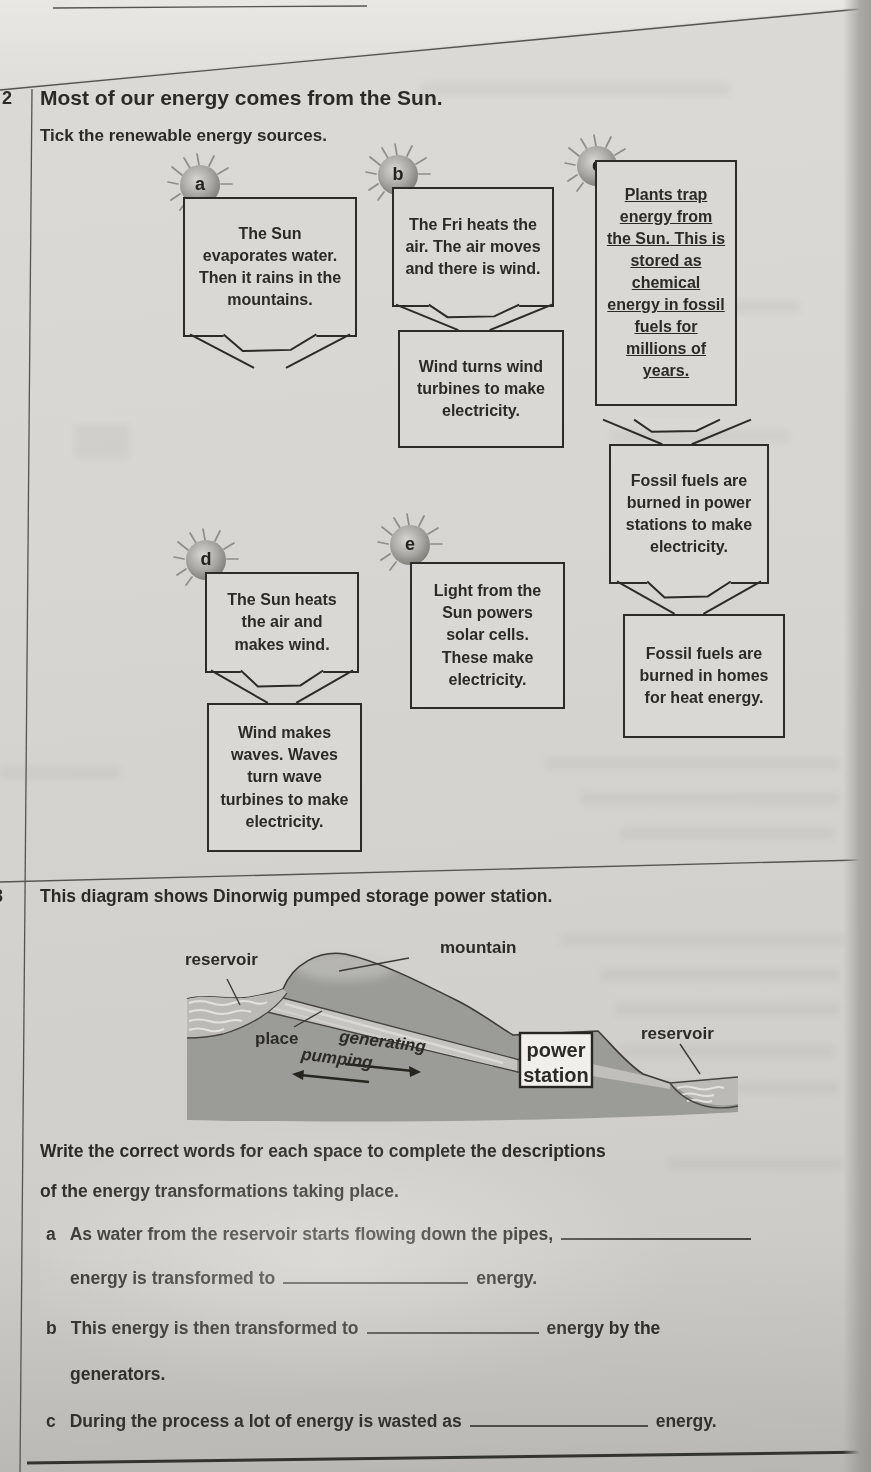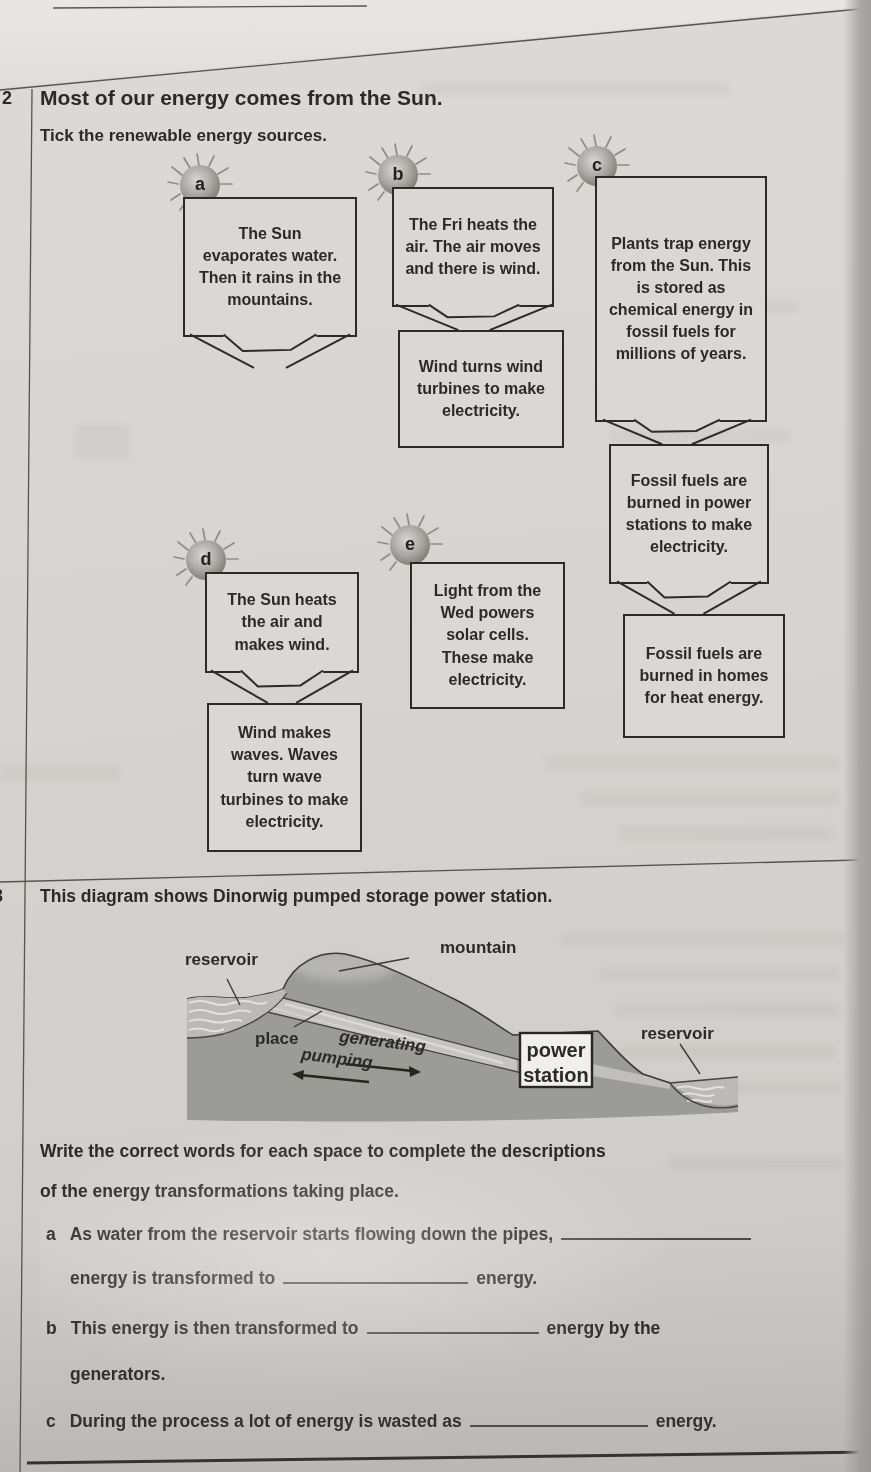--- a/index.html
+++ b/index.html
@@ -32,21 +32,21 @@
     font-size:18px;font-weight:700;color:#23221f;}
   #sun-a{left:168px;top:153px;} #sun-b{left:366px;top:143px;} #sun-c{left:565px;top:134px;}
   #sun-d{left:174px;top:528px;} #sun-e{left:378px;top:513px;}
   .fcbox{position:absolute;z-index:3;box-sizing:border-box;background:#d9d8d4;
     border:2px solid #2c2b28;display:flex;align-items:center;justify-content:center;
     text-align:center;font-weight:700;font-size:16px;line-height:1.38;padding:6px 9px;}
   #box-a1{left:183px;top:197px;width:174px;height:140px;}
   #box-a2{left:208px;top:368px;width:152px;height:116px;}
   #box-b1{left:392px;top:187px;width:162px;height:120px;}
   #box-b2{left:398px;top:330px;width:166px;height:118px;}
-  #box-c1{left:595px;top:176px;width:172px;height:246px;}
+  #box-c1{left:595px;top:160px;width:142px;height:246px;text-decoration:underline;}
   #box-c2{left:609px;top:444px;width:160px;height:140px;}
   #box-c3{left:623px;top:614px;width:162px;height:124px;}
   #box-d1{left:205px;top:572px;width:154px;height:101px;justify-content:flex-end;}
   #box-d2{left:207px;top:703px;width:155px;height:149px;}
   #box-e1{left:410px;top:562px;width:155px;height:147px;}
   .connector{position:absolute;z-index:4;overflow:visible;}
   .connector line,.connector polyline{stroke:#2c2b28;stroke-width:2;vector-effect:non-scaling-stroke;}
   #con-a{left:190px;top:335px;width:160px;height:34px;}
   #con-b{left:396px;top:305px;width:156px;height:26px;}
   #con-c1{left:603px;top:420px;width:148px;height:25px;}
@@ -211,21 +211,21 @@
       <span>Wind makes waves. Waves turn wave turbines to make electricity.</span>
     </div>
 
   <div class="sun" id="sun-e">
     <svg width="64" height="64" viewBox="0 0 64 64">
         <use href="#sunShape"></use>
       </svg>
     <span class="sun-letter">e</span>
   </div>
   <div class="fcbox" id="box-e1">
-      <span>Light from the Wed powers solar cells. These make electricity.</span>
+      <span>Light from the Sun powers solar cells. These make electricity.</span>
     </div>
 
   <div class="t qnum" id="qnum3">3</div>
   <div class="t" id="s3intro">This diagram shows Dinorwig pumped storage power station.</div>
 
   <div id="diagram">
     <svg width="574" height="192" viewBox="0 0 574 192">
       <path d="M 14 184 L 14 63 C 34 57 58 65 78 61 C 92 58 102 57 110 53 C 120 28 146 14 172 18 C 205 25 245 45 285 65 C 305 75 325 90 340 99 L 425 95 C 440 110 452 126 470 138 L 497 147 L 565 141 L 565 176 C 430 184 200 188 14 184 Z" fill="#9b9b97"></path>
       <ellipse cx="172" cy="30" rx="52" ry="15" fill="#cbcac6" opacity="0.55" filter="url(#soft)"></ellipse>
       <polygon points="103,60 344,123 344,135 90,75" fill="#c5c4c0"></polygon>

